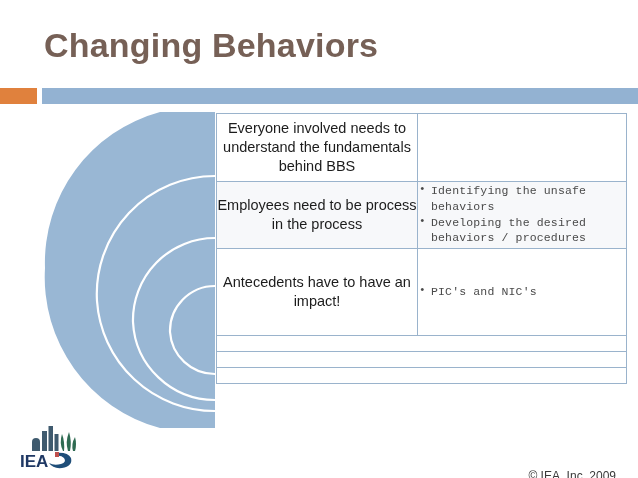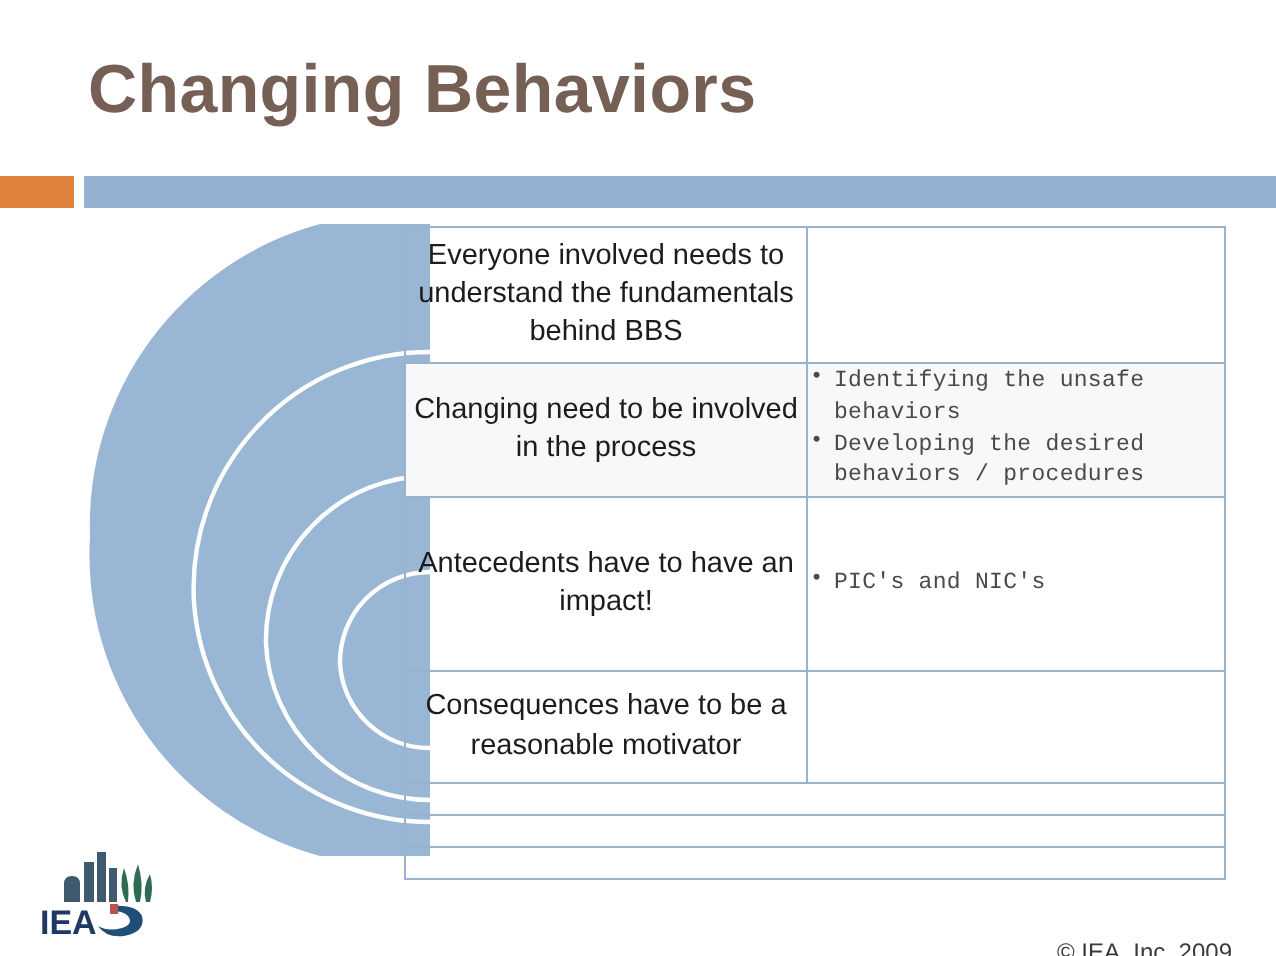--- a/index.html
+++ b/index.html
@@ -53,21 +53,21 @@
     position: absolute;
     left: 0px;
     top: 106px;
     width: 215px;
     height: 330px;
   }
 
   
   #content-table {
     position: absolute;
-    left: 202px;
+    left: 216px;
     top: 113px;
     width: 410px;
     border-collapse: collapse;
     table-layout: fixed;
   }
   #content-table td {
     border: 1px solid #9ab3cc;
     vertical-align: middle;
     padding: 0;
     background: transparent;
@@ -156,42 +156,36 @@
 
   <table id="content-table">
     <tbody>
       <tr class="row-main r1">
         <td class="col-left cell-left">Everyone involved needs to understand the fundamentals behind BBS</td>
         <td class="col-right cell-right">
           <ul class="bullets"></ul>
         </td>
       </tr>
       <tr class="row-main r2 shaded">
-        <td class="col-left cell-left">Changing need to be involved in the process</td>
+        <td class="col-left cell-left">Employees need to be process in the process</td>
         <td class="col-right cell-right">
           <ul class="bullets">
             <li>Identifying the unsafe behaviors</li>
             <li>Developing the desired behaviors / procedures</li>
           </ul>
         </td>
       </tr>
       <tr class="row-main r3">
         <td class="col-left cell-left">Antecedents have to have an impact!</td>
         <td class="col-right cell-right">
           <ul class="bullets">
             <li>PIC's and NIC's</li>
           </ul>
         </td>
       </tr>
-      <tr class="row-main r4">
-        <td class="col-left cell-left">Consequences have to be a reasonable motivator</td>
-        <td class="col-right cell-right">
-          <ul class="bullets"></ul>
-        </td>
-      </tr>
       <tr class="r-empty">
         <td colspan="2"></td>
       </tr>
       <tr class="r-empty">
         <td colspan="2"></td>
       </tr>
       <tr class="r-empty">
         <td colspan="2"></td>
       </tr>
     </tbody>

